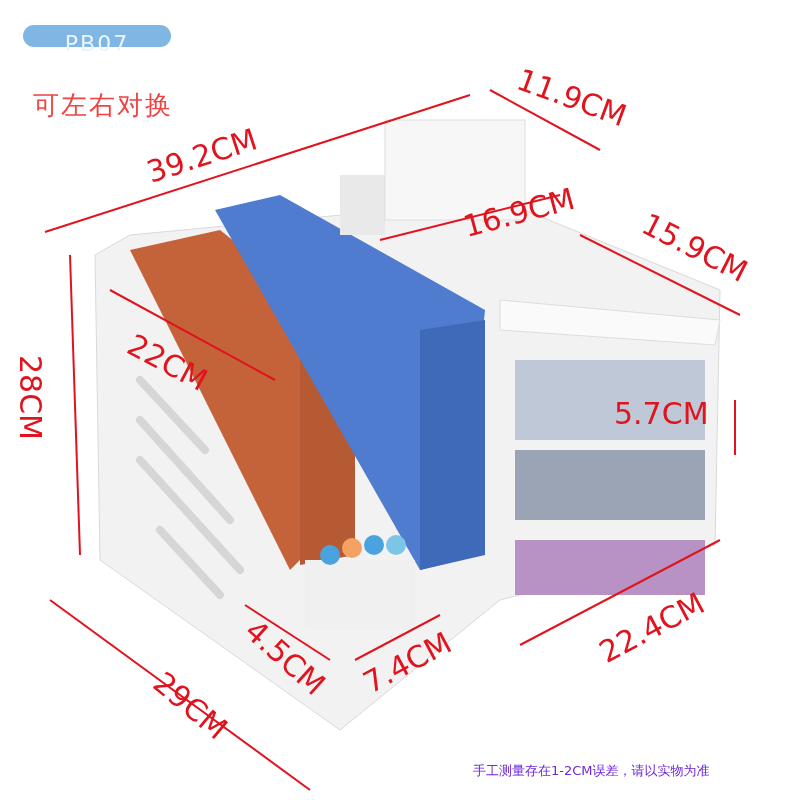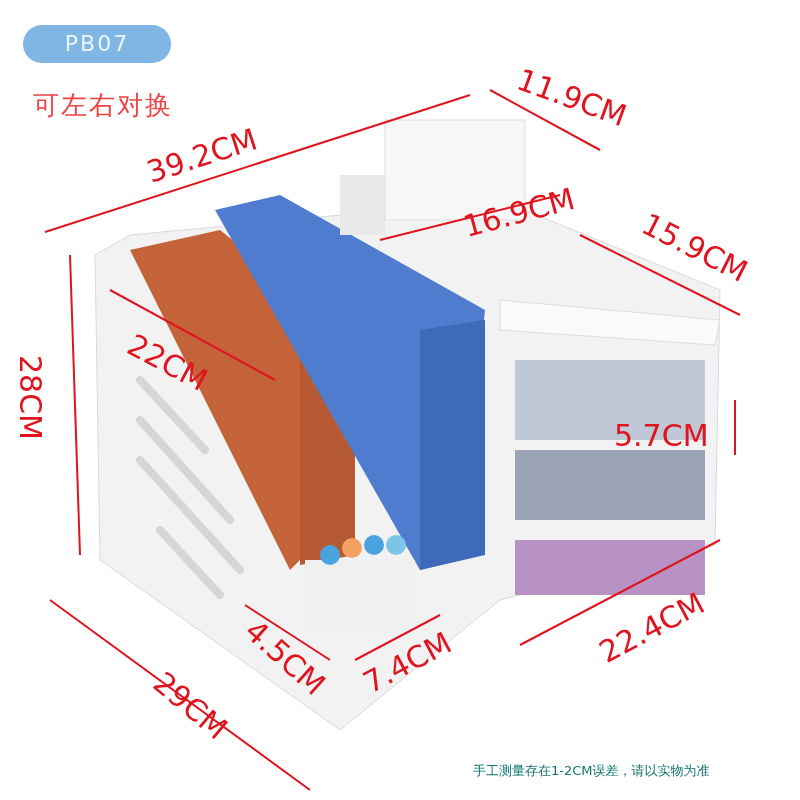--- a/index.html
+++ b/index.html
@@ -1,19 +1,19 @@
 <!DOCTYPE html>
 <html><head>
 <meta charset="utf-8">
 <style>
   html, body { margin: 0; padding: 0; }
   body { width: 800px; height: 800px; background: #ffffff; position: relative; overflow: hidden; font-family: "DejaVu Sans", sans-serif; }
-  .badge { position: absolute; left: 23px; top: 25px; width: 148px; height: 38px; border-radius: 19px; background: #7fb6e3; color: #eaf4fc; font-size: 22px; line-height: 38px; text-align: center; letter-spacing: 2px; }
+  .badge { position: absolute; left: 23px; top: 25px; width: 148px; height: 22px; border-radius: 19px; background: #7fb6e3; color: #eaf4fc; font-size: 22px; line-height: 38px; text-align: center; letter-spacing: 2px; }
   .subtitle { position: absolute; left: 33px; top: 88px; font-size: 26px; color: #ef4444; letter-spacing: 2px; }
-  .footnote { position: absolute; left: 473px; top: 762px; font-size: 13px; color: #0f766e; }
+  .footnote { position: absolute; left: 473px; top: 762px; font-size: 13px; color: #6d28d9; }
   .dim { position: absolute; color: #e0141e; font-size: 30px; white-space: nowrap; transform-origin: center center; }
   svg.scene { position: absolute; left: 0; top: 0; }
 </style>
 </head>
 <body>
 
 <div class="badge"><span>PB07</span></div>
 <div class="subtitle">可左右对换</div>
 
 <svg class="scene" width="800" height="800">
@@ -63,19 +63,19 @@
     <line x1="520" y1="645" x2="720" y2="540"></line>
   </g>
 </svg>
 
 <div class="dim" style="left:145px;top:138px;transform:rotate(-18deg);">39.2CM</div>
 <div class="dim" style="left:515px;top:80px;transform:rotate(20deg);">11.9CM</div>
 <div class="dim" style="left:462px;top:195px;transform:rotate(-15deg);">16.9CM</div>
 <div class="dim" style="left:638px;top:230px;transform:rotate(27deg);">15.9CM</div>
 <div class="dim" style="left:-12px;top:380px;transform:rotate(90deg);">28CM</div>
 <div class="dim" style="left:125px;top:345px;transform:rotate(28deg);">22CM</div>
-<div class="dim" style="left:614px;top:418px;">5.7CM</div>
+<div class="dim" style="left:614px;top:396px;">5.7CM</div>
 <div class="dim" style="left:238px;top:640px;transform:rotate(42deg);">4.5CM</div>
 <div class="dim" style="left:360px;top:645px;transform:rotate(-28deg);">7.4CM</div>
 <div class="dim" style="left:148px;top:688px;transform:rotate(40deg);">29CM</div>
 <div class="dim" style="left:595px;top:610px;transform:rotate(-28deg);">22.4CM</div>
 
 <div class="footnote">手工测量存在1-2CM误差，请以实物为准</div>
 
 </body></html>

